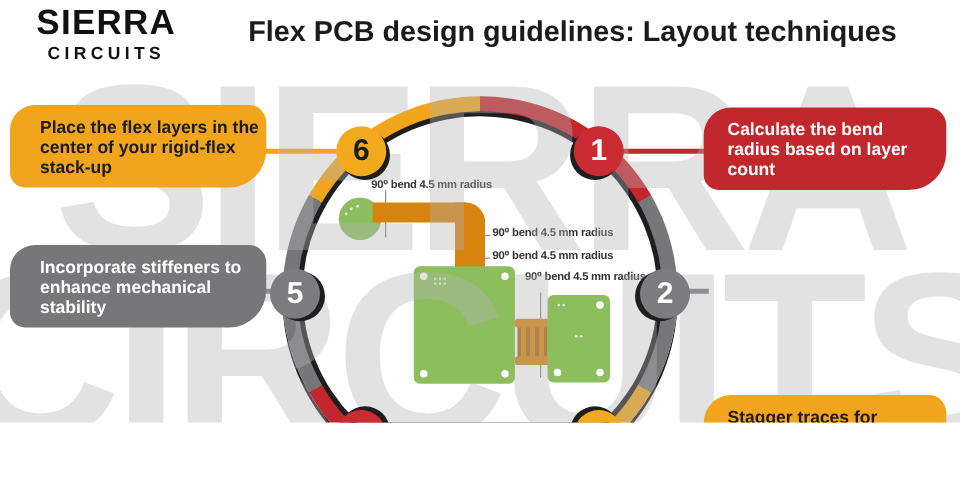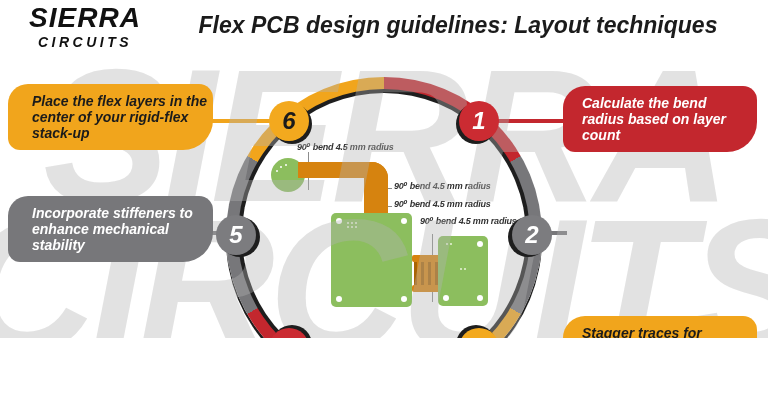--- a/index.html
+++ b/index.html
@@ -1,17 +1,17 @@
 <!DOCTYPE html>
 <html><head>
 <meta charset="utf-8">
 <style>
   * { margin:0; padding:0; box-sizing:border-box; }
   body { background:#fff; font-family:"Liberation Sans","DejaVu Sans",sans-serif; }
-  .stage { position:relative; width:768px; height:338px; background:#fff; overflow:hidden;font-style:italic; }
+  .stage { position:relative; width:768px; height:338px; background:#fff; overflow:hidden; }
 
   
   .logo { position:absolute; left:10px; top:4px; width:150px; text-align:center; z-index:8; }
   .logo-top { font-size:28px; font-weight:900; letter-spacing:1px; color:#111; line-height:1; }
   .logo-bottom { font-size:14px; font-weight:700; letter-spacing:3.5px; color:#111; line-height:1.2; margin-top:2px; }
   .title { position:absolute; left:160px; right:12px; top:12px; text-align:center;
            font-size:23px; font-weight:700; color:#1b1b1b; z-index:8; }
 
   
   .ring { position:absolute; left:226px; top:77px; width:316px; height:316px; border-radius:50%;

